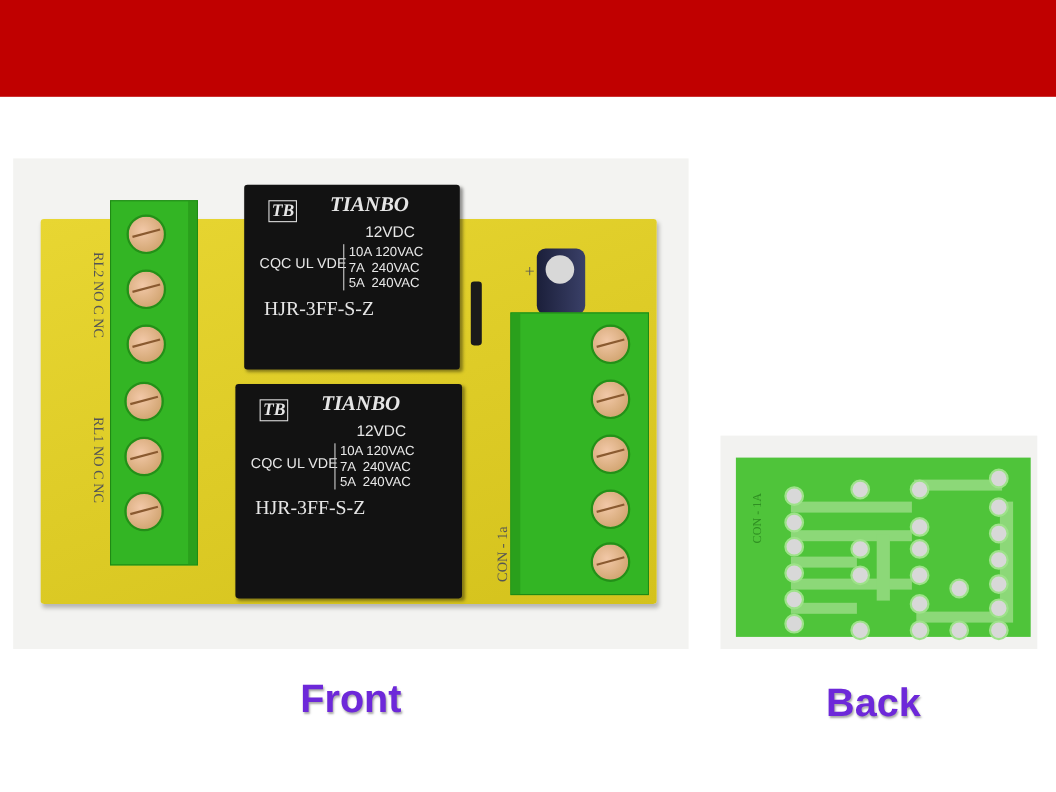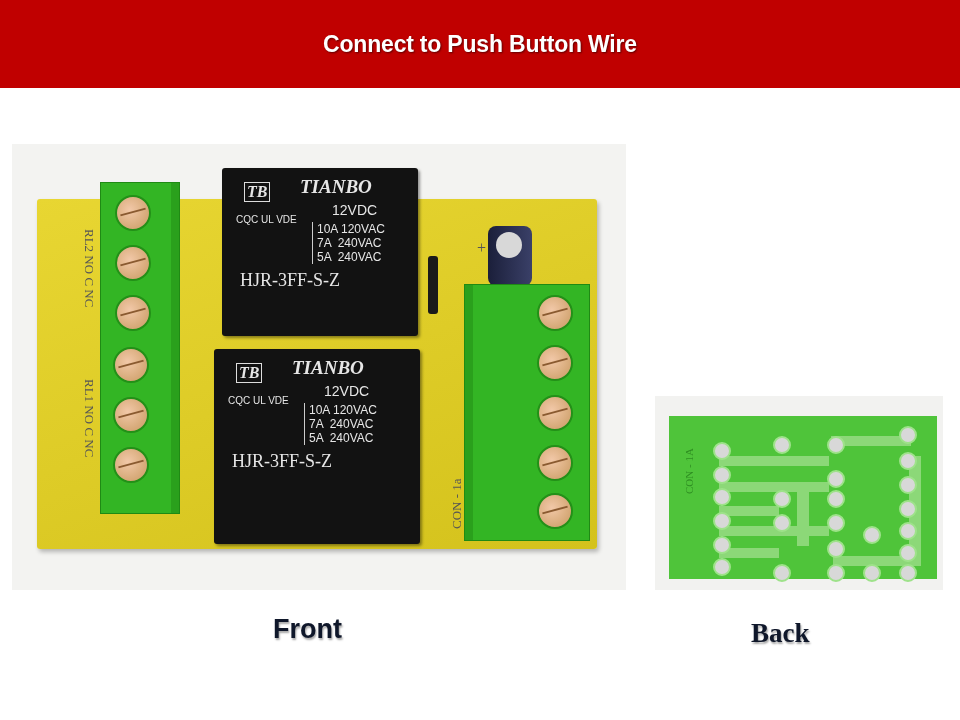--- a/index.html
+++ b/index.html
@@ -4,52 +4,51 @@
 <style>
   html, body { margin:0; padding:0; }
   body { width:960px; height:720px; background:#ffffff; position:relative; overflow:hidden; font-family:"Liberation Sans", sans-serif; }
   .title-bar { position:absolute; left:0; top:0; width:960px; height:88px; background:#c00000; display:flex; flex-direction:column; align-items:center; justify-content:center; }
   .title-line { color:#ffffff; font-weight:bold; font-size:23px; line-height:33px; text-shadow:1px 1px 2px rgba(0,0,0,0.5); letter-spacing:-0.2px; }
 
   .photo { position:absolute; overflow:hidden; }
   .front { left:12px; top:144px; width:614px; height:446px; background:#f3f3f1; }
   .back { left:655px; top:396px; width:288px; height:194px; background:#f2f2f0; }
 
-  .caption { position:absolute; color:#0f172a; font-weight:bold; font-size:27px; text-shadow:1px 2px 2px rgba(0,0,0,0.35); }
+  .caption { position:absolute; color:#6d28d9; font-weight:bold; font-size:36px; text-shadow:1px 2px 2px rgba(0,0,0,0.35); }
   .cap-front { left:273px; top:614px; }
-  .cap-back { left:751px; top:618px;font-family:Liberation Serif, serif; }
+  .cap-back { left:751px; top:618px; }
 
   
   .pcb { position:absolute; left:25px; top:55px; width:560px; height:350px; background:linear-gradient(160deg,#e8d632,#d4c21c); border-radius:3px; box-shadow:2px 3px 4px rgba(0,0,0,0.25); }
   .term { position:absolute; background:#33b524; border:1px solid #1f8a14; box-shadow:inset -8px 0 0 #2aa01c; }
   .screw { position:absolute; width:32px; height:32px; border-radius:50%; background:radial-gradient(circle at 40% 40%,#f2c8a8,#c89a60); border:2px solid #239018; }
   .screw::after { content:""; position:absolute; left:3px; right:3px; top:14px; height:2px; background:#8a5a30; transform:rotate(-15deg); }
   .relay { position:absolute; background:#121212; border-radius:3px; color:#e6e6e6; box-shadow:2px 2px 3px rgba(0,0,0,0.4); }
   .relay .brand { position:absolute; left:78px; top:8px; font-family:"Liberation Serif", serif; font-style:italic; font-weight:bold; font-size:19px; }
   .relay .logo { position:absolute; left:22px; top:14px; font-family:"Liberation Serif", serif; font-style:italic; font-weight:bold; font-size:16px; border:1px solid #ddd; padding:0 2px;text-align:right; }
   .relay .volt { position:absolute; left:110px; top:34px; font-size:14px; }
   .relay .spec { position:absolute; left:90px; top:54px; font-size:12px; line-height:14px; white-space:pre; border-left:1px solid #ccc; padding-left:4px; }
-  .relay .cert { position:absolute; left:14px; top:42px; font-size:10px; line-height:20px;text-align:center; }
+  .relay .cert { position:absolute; left:14px; top:62px; font-size:13px; line-height:20px;text-align:center; }
   .relay .model { position:absolute; left:18px; top:102px; font-family:"Liberation Serif", serif; font-size:18px; }
   .pin-label { position:absolute; font-family:"Liberation Serif", serif; font-size:13px; color:#555; transform:rotate(90deg); transform-origin:left top; white-space:nowrap; }
   .cap { position:absolute; width:44px; height:60px; background:linear-gradient(90deg,#1b1f3a,#3a4068); border-radius:8px; }
   .cap::after { content:""; position:absolute; left:8px; top:6px; width:26px; height:26px; border-radius:50%; background:#d8d8d8; }
   .diode { position:absolute; width:10px; height:58px; background:#1a1a1a; border-radius:3px; }
 
   
   .bpcb { position:absolute; left:14px; top:20px; width:268px; height:163px; background:#4fc43a; }
   .trace { position:absolute; background:#8cd878; }
   .pad { position:absolute; width:14px; height:14px; border-radius:50%; background:#d8d8d8; border:2px solid #9ee28a; }
   .back-label { position:absolute; left:14px; top:78px; font-family:"Liberation Serif", serif; font-size:11px; color:#2f8f22; transform:rotate(-90deg); transform-origin:left top; white-space:nowrap; }
 </style>
 </head>
 <body>
 
 <div class="title-bar">
-  <div class="title-line">Connect to Push Button Wire</div>
 </div>
 
 <div class="photo front">
   <div class="pcb">
     <span class="pin-label" style="left:60px;top:30px;">RL2  NO  C  NC</span>
     <span class="pin-label" style="left:60px;top:180px;">RL1  NO  C  NC</span>
     <span class="pin-label" style="left:288px;top:310px;transform:rotate(180deg);">RL1</span>
     <span class="pin-label" style="left:412px;top:330px;transform:rotate(-90deg);">CON - 1a</span>
     <span class="pin-label" style="left:440px;top:40px;transform:none;font-size:16px;">+</span>
   </div>

